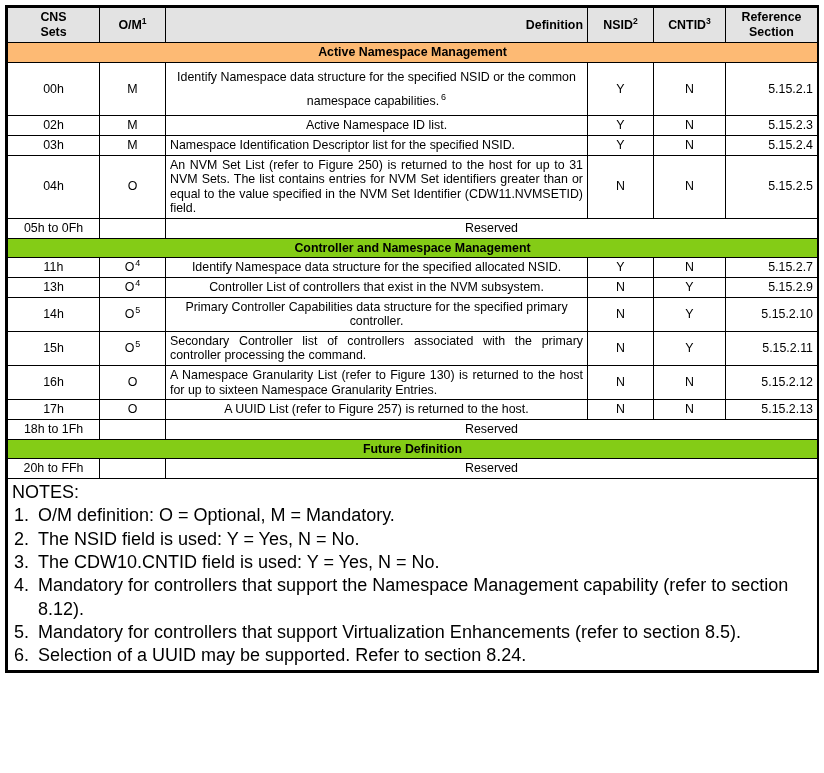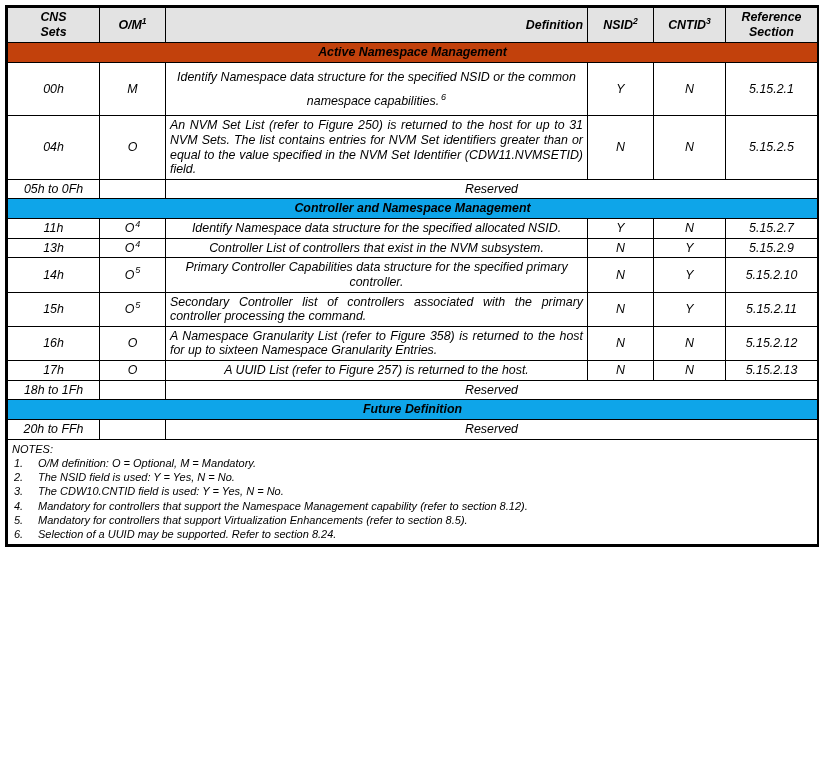--- a/index.html
+++ b/index.html
@@ -24,21 +24,20 @@
     box-sizing: border-box;
     background: #ffffff;
   }
 
   table.cns-table {
     width: 100%;
     border-collapse: collapse;
     table-layout: fixed;
     font-size: 12.4px;
     line-height: 1.18;
-    font-style: italic;
   }
 
   table.cns-table td,
   table.cns-table th {
     border: 1px solid #000000;
     padding: 2px 4px;
     vertical-align: middle;
     box-sizing: border-box;
   }
 
@@ -70,22 +69,22 @@
     font-weight: bold;
   }
 
   
   td.section-band {
     text-align: center;
     font-weight: bold;
     padding-top: 2px;
     padding-bottom: 2px;
   }
-  td.section-band.gray { background: #0ea5e9; }
-  td.section-band.white { background: #c2410c; }
+  td.section-band.gray { background: #84cc16; }
+  td.section-band.white { background: #fdba74; }
 
   
   td.cns-val {
     text-align: center;
   }
   td.om-val {
     text-align: center;
   }
   td.om-val .sup-n {
     font-size: 9px;
@@ -108,33 +107,33 @@
     line-height: 0;
     padding-left: 2px;
   }
   td.def-cell.tall {
     line-height: 1.95;
   }
   td.yn {
     text-align: center;
   }
   td.ref {
-    text-align: center;
+    text-align: right;
   }
   td.reserved-cell {
     text-align: center;
     padding-left: 7px;
   }
   td.om-empty { }
 
   
   td.notes-cell {
     padding: 2px 4px 4px 5px;
     line-height: 1.30;
-    font-size: 11px;
+    font-size: 18px;
   }
   .notes-title {
     display: block;
     margin-bottom: 0px;
   }
   .note-row {
     display: flex;
     align-items: flex-start;
   }
   .note-num {
@@ -190,20 +189,36 @@
         </tr>
         <tr>
           <td class="cns-val">00h</td>
           <td class="om-val"><span>M</span></td>
           <td class="def-cell tall"><span>Identify Namespace data structure for the specified NSID or the common namespace capabilities.</span><span class="sup-note">6</span></td>
           <td class="yn">Y</td>
           <td class="yn">N</td>
           <td class="ref">5.15.2.1</td>
         </tr>
         <tr>
+          <td class="cns-val">02h</td>
+          <td class="om-val"><span>M</span></td>
+          <td class="def-cell"><span>Active Namespace ID list.</span></td>
+          <td class="yn">Y</td>
+          <td class="yn">N</td>
+          <td class="ref">5.15.2.3</td>
+        </tr>
+        <tr>
+          <td class="cns-val">03h</td>
+          <td class="om-val"><span>M</span></td>
+          <td class="def-cell justify"><span>Namespace Identification Descriptor list for the specified NSID.</span></td>
+          <td class="yn">Y</td>
+          <td class="yn">N</td>
+          <td class="ref">5.15.2.4</td>
+        </tr>
+        <tr>
           <td class="cns-val">04h</td>
           <td class="om-val"><span>O</span></td>
           <td class="def-cell justify"><span>An NVM Set List (refer to Figure 250) is returned to the host for up to 31 NVM Sets. The list contains entries for NVM Set identifiers greater than or equal to the value specified in the NVM Set Identifier (CDW11.NVMSETID) field.</span></td>
           <td class="yn">N</td>
           <td class="yn">N</td>
           <td class="ref">5.15.2.5</td>
         </tr>
         <tr>
           <td class="cns-val">05h to 0Fh</td>
           <td class="om-empty"></td>
@@ -240,21 +255,21 @@
           <td class="cns-val">15h</td>
           <td class="om-val"><span>O</span><span class="sup-n">5</span></td>
           <td class="def-cell justify"><span>Secondary Controller list of controllers associated with the primary controller processing the command.</span></td>
           <td class="yn">N</td>
           <td class="yn">Y</td>
           <td class="ref">5.15.2.11</td>
         </tr>
         <tr>
           <td class="cns-val">16h</td>
           <td class="om-val"><span>O</span></td>
-          <td class="def-cell justify"><span>A Namespace Granularity List (refer to Figure 358) is returned to the host for up to sixteen Namespace Granularity Entries.</span></td>
+          <td class="def-cell justify"><span>A Namespace Granularity List (refer to Figure 130) is returned to the host for up to sixteen Namespace Granularity Entries.</span></td>
           <td class="yn">N</td>
           <td class="yn">N</td>
           <td class="ref">5.15.2.12</td>
         </tr>
         <tr>
           <td class="cns-val">17h</td>
           <td class="om-val"><span>O</span></td>
           <td class="def-cell"><span>A UUID List (refer to Figure 257) is returned to the host.</span></td>
           <td class="yn">N</td>
           <td class="yn">N</td>

